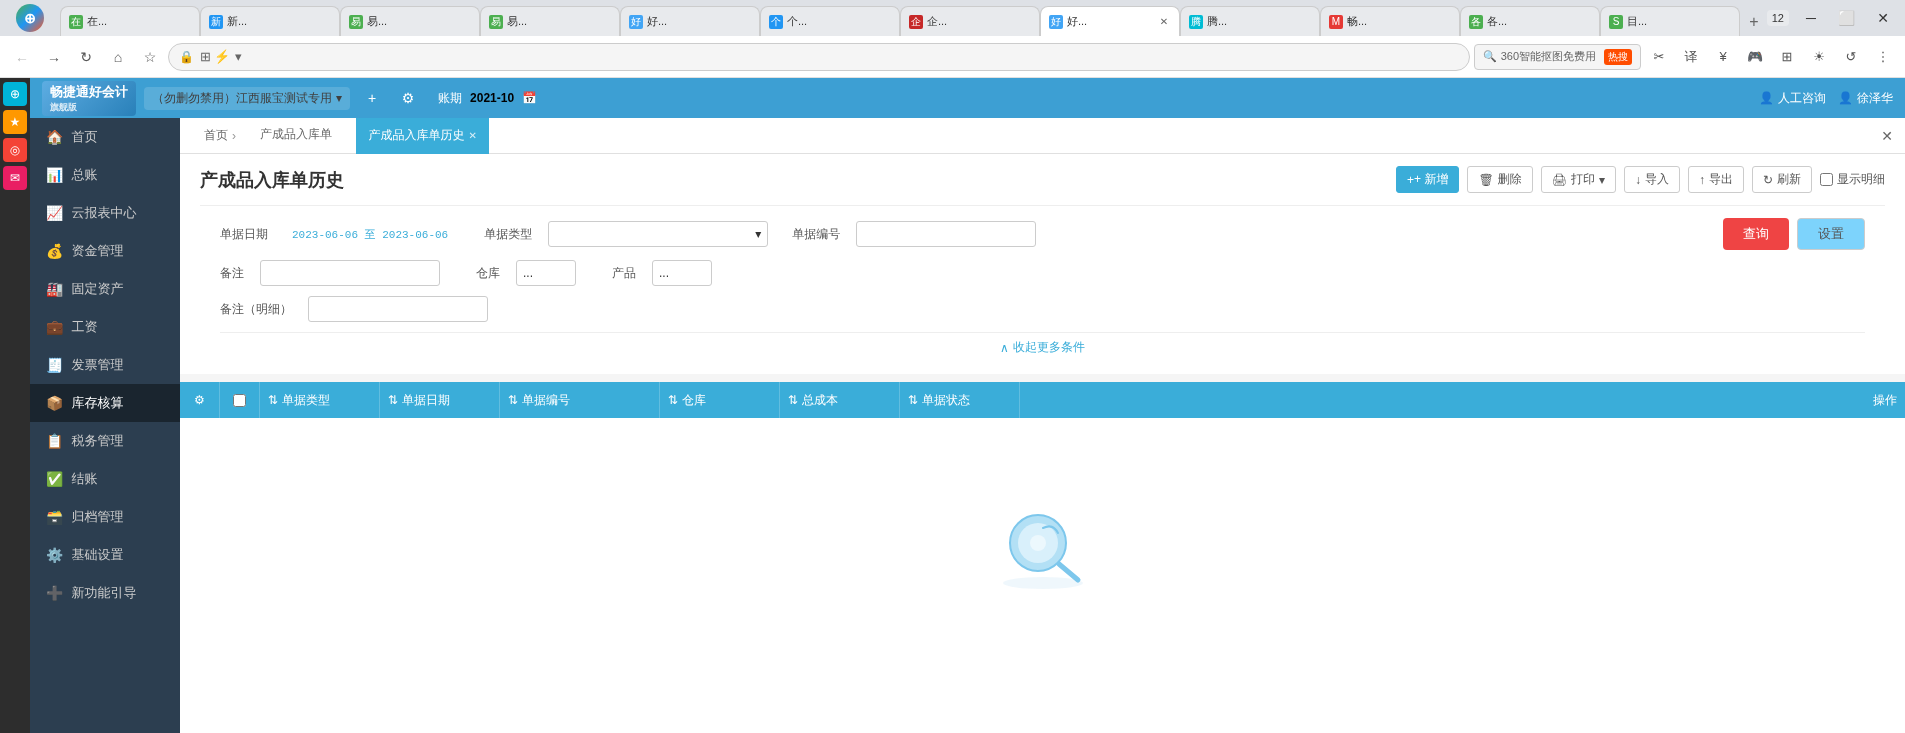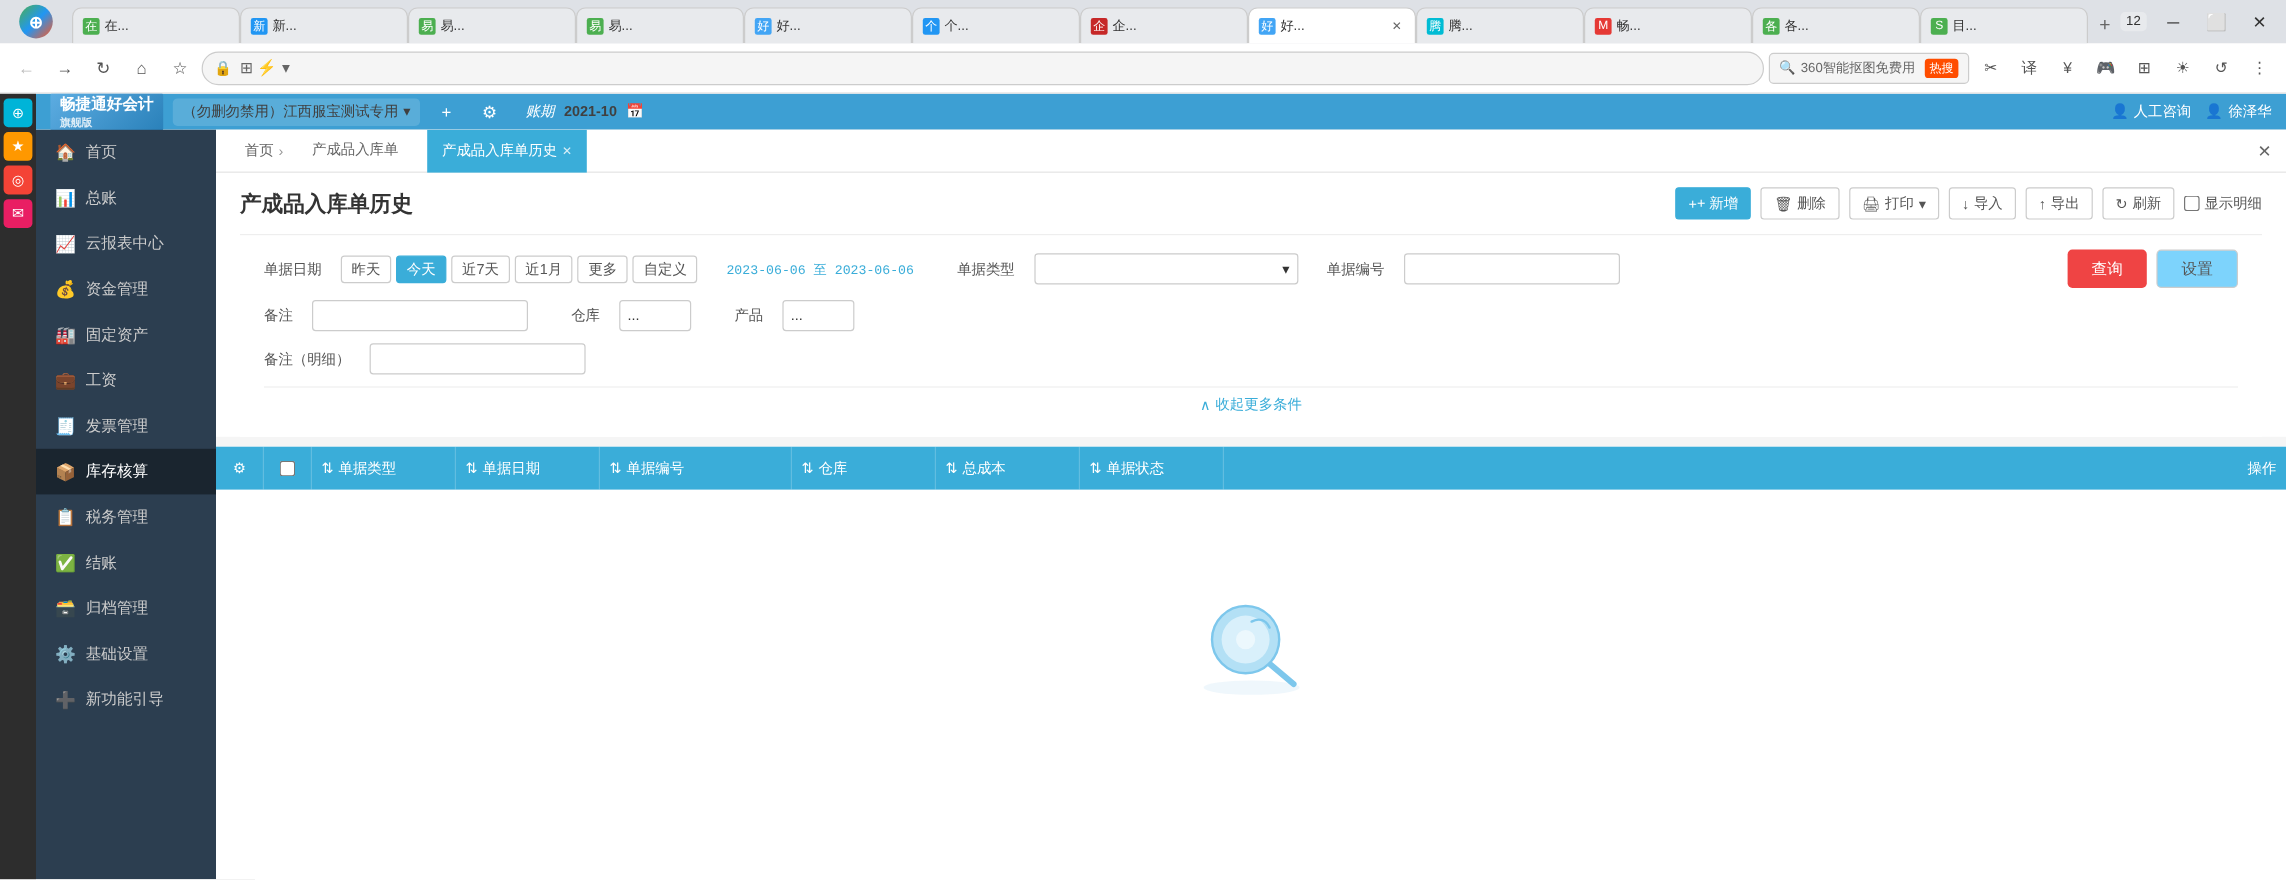--- a/index.html
+++ b/index.html
@@ -37,25 +37,25 @@
 
     
     .app-layout { display: flex; flex: 1; overflow: hidden; }
     .app-icon-sidebar { width: 30px; background: #2d2d2d; display: flex; flex-direction: column; align-items: center; padding: 4px 0; gap: 4px; flex-shrink: 0; }
     .app-icon { width: 24px; height: 24px; border-radius: 4px; display: flex; align-items: center; justify-content: center; font-size: 12px; cursor: pointer; }
 
     
     .page-content { flex: 1; display: flex; flex-direction: column; overflow: hidden; }
 
     
-    .app-top-bar { height: 30px; background: #3d9fd3; display: flex; align-items: center; padding: 0 12px; gap: 8px; flex-shrink: 0; }
+    .app-top-bar { height: 40px; background: #3d9fd3; display: flex; align-items: center; padding: 0 12px; gap: 8px; flex-shrink: 0; }
     .app-logo { background: linear-gradient(135deg, #5dade2, #2980b9); border-radius: 4px; padding: 2px 8px; color: white; font-size: 13px; font-weight: bold; }
     .company-selector { display: flex; align-items: center; gap: 4px; color: #404040; font-size: 12px; cursor: pointer; background: rgba(255,255,255,0.15); border-radius: 4px; padding: 3px 8px; }
-    .period-label { color: white; font-size: 12px; margin-left: 8px; font-style: italic; }
-    .period-value { color: #404040; font-size: 12px; font-weight: bold; }
+    .period-label { color: white; font-size: 12px; margin-left: 8px; }
+    .period-value { color: #000000; font-size: 12px; font-weight: bold; }
     .top-bar-right { margin-left: auto; display: flex; align-items: center; gap: 12px; }
     .support-link { color: white; font-size: 12px; cursor: pointer; display: flex; align-items: center; gap: 4px; }
     .user-info { color: white; font-size: 12px; display: flex; align-items: center; gap: 4px; }
 
     
     .main-layout { display: flex; flex: 1; overflow: hidden; }
 
     
     .left-nav { width: 150px; background: #2c3e50; display: flex; flex-direction: column; flex-shrink: 0; overflow-y: auto; }
     .nav-item { display: flex; align-items: center; gap: 8px; padding: 10px 16px; color: #ccc; cursor: pointer; font-size: 13px; }
@@ -384,28 +384,20 @@
                   <label class="checkbox-label">
                     <input type="checkbox" style="">
                     <span>显示明细</span>
                   </label>
                 </div>
               </div>
 
               <div class="filter-section">
                 <div class="filter-row">
                   <span class="filter-label">单据日期</span>
-                  <div class="filter-date-options" id="date-options-container">
-                      <button class="date-option">昨天</button>
-                      <button class="date-option active">今天</button>
-                      <button class="date-option">近7天</button>
-                      <button class="date-option">近1月</button>
-                      <button class="date-option">更多</button>
-                      <button class="date-option">自定义</button>
-                    </div>
                   <span class="date-range">2023-06-06 至 2023-06-06</span>
 
                   <span class="filter-label" style="margin-left:20px;">单据类型</span>
                   <div class="filter-select" style="width:220px;">
                     <span style="color:#bbb;font-size:11px;"></span>
                     <span>▾</span>
                   </div>
 
                   <span class="filter-label" style="margin-left:8px;">单据编号</span>
                   <input class="filter-input" type="text" style="width: 180px;">

